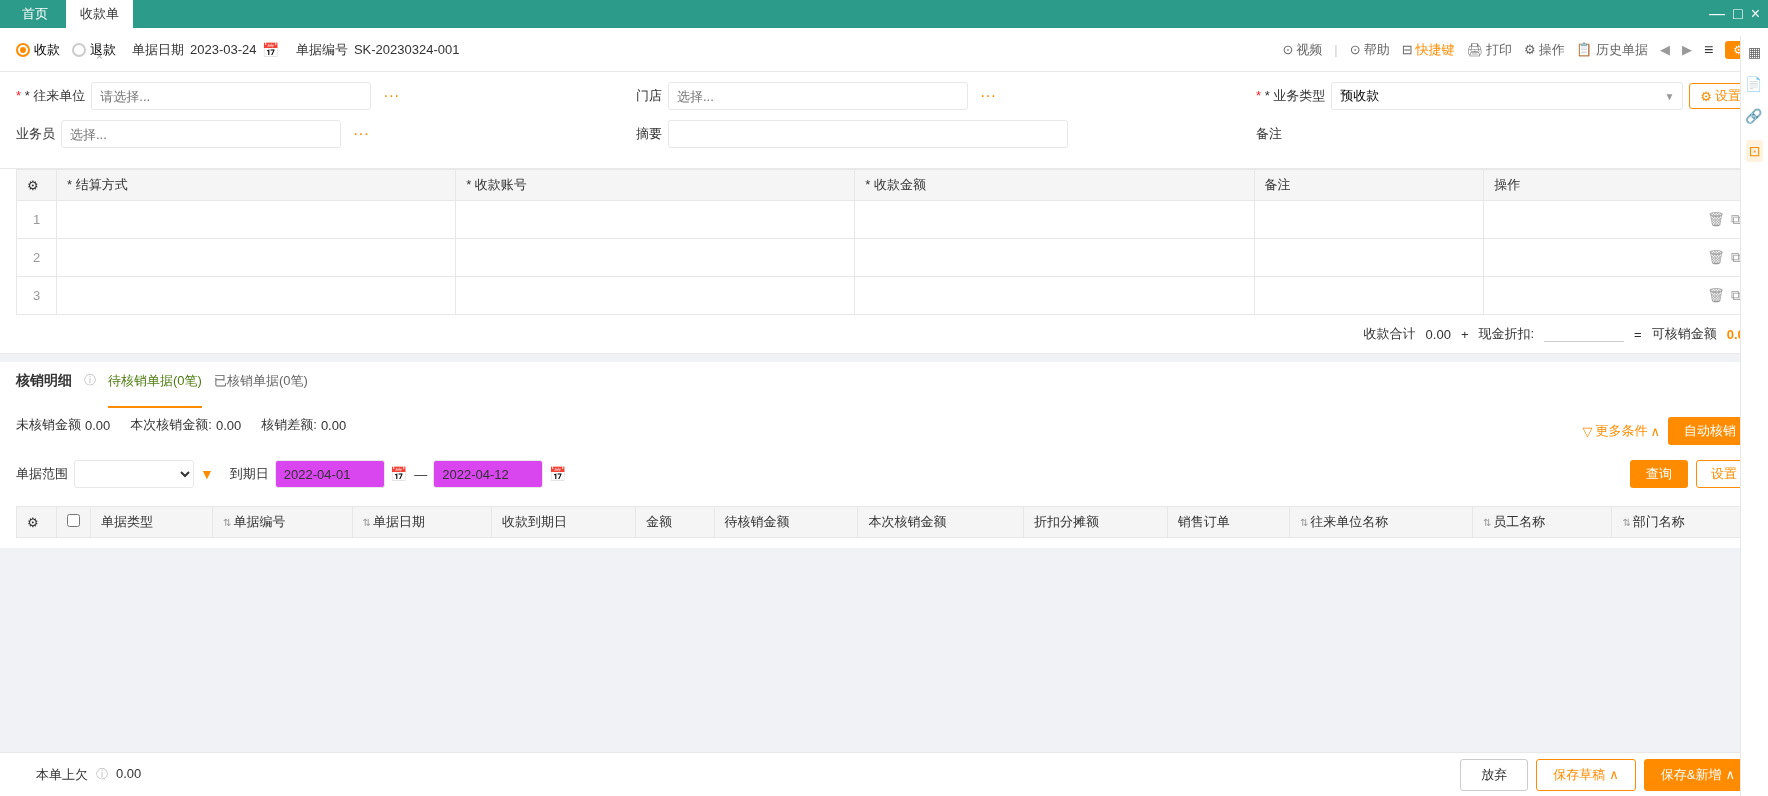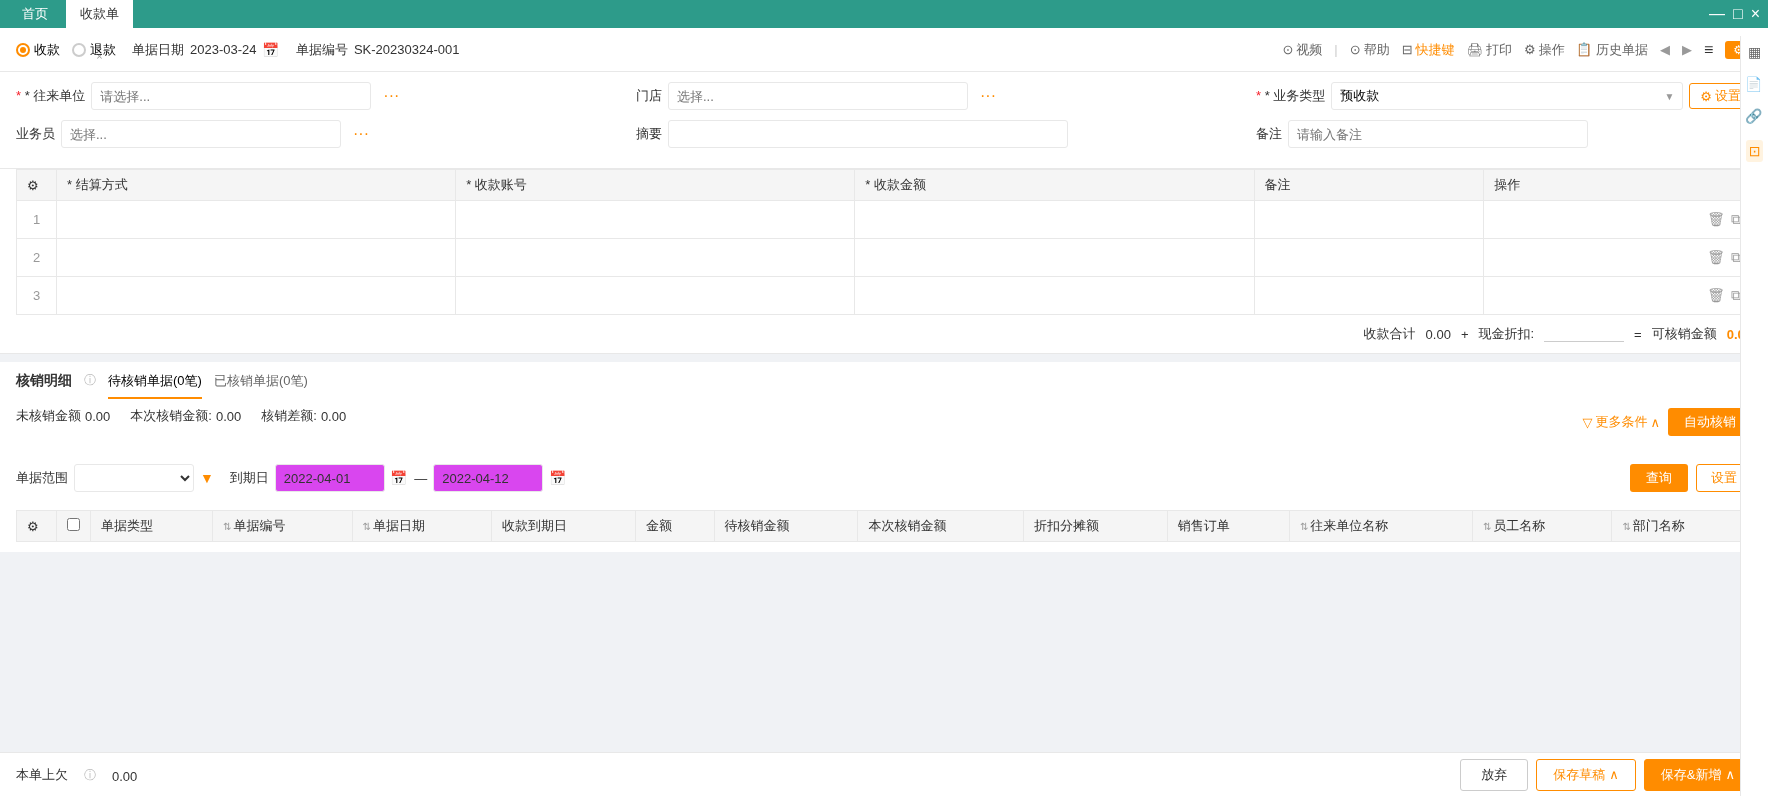--- a/index.html
+++ b/index.html
@@ -83,21 +83,21 @@
     .calc-orange { color: #ff8c00; font-weight: bold; }
     .calc-input {
       border: none; border-bottom: 1px solid #ccc; width: 80px; text-align: right;
       outline: none; font-size: 13px; color: #333;
     }
 
     
     .recon-section { background: #fff; margin-top: 8px; padding: 10px 16px; }
     .recon-header { display: flex; align-items: flex-start; gap: 12px; margin-bottom: 8px; }
     .recon-title { font-size: 14px; font-weight: bold; color: #333; }
-    .recon-tab { color: #000000; cursor: pointer; font-size: 13px; border-bottom: 2px solid #ff8c00; padding-bottom: 7px; }
+    .recon-tab { color: #4d7c0f; cursor: pointer; font-size: 13px; border-bottom: 2px solid #ff8c00; padding-bottom: 16px; }
     .recon-tab-inactive { color: #666; cursor: pointer; font-size: 13px; }
     .info-icon { color: #bbb; font-size: 12px; cursor: pointer; }
 
     .recon-stats { display: flex; align-items: center; gap: 20px; margin-bottom: 12px; }
     .stat-item { display: flex; align-items: center; gap: 4px; color: #333; font-size: 13px; }
     .stat-value { color: #333; }
     .recon-actions { margin-left: auto; display: flex; align-items: center; gap: 8px; }
     .filter-btn { color: #ff8c00; cursor: pointer; font-size: 13px; display: flex; align-items: center; gap: 3px; }
 
     .btn-orange {
@@ -133,21 +133,21 @@
     }
     .sub-th-sort { display: flex; align-items: center; gap: 2px; }
     .sort-icon { color: #999; font-size: 10px; }
 
     
     .bottom-bar {
       position: fixed; bottom: 0; left: 0; right: 0; height: 44px;
       background: #fff; border-top: 1px solid #e8e8e8;
       display: flex; align-items: center; padding: 0 16px; gap: 16px;
     }
-    .bottom-info { display: flex; align-items: flex-end; gap: 16px; color: #333; font-size: 13px; }
+    .bottom-info { display: flex; align-items: flex-start; gap: 8px; color: #333; font-size: 13px; margin-left: 20px; }
     .bottom-info-icon { color: #bbb; font-size: 12px; }
     .bottom-actions { margin-left: auto; display: flex; gap: 8px; }
     .btn-white {
       background: #fff; color: #333; border: 1px solid #ccc; padding: 6px 20px;
       border-radius: 3px; cursor: pointer; font-size: 13px;
     }
     .btn-orange-split {
       background: #fff; color: #ff8c00; border: 1px solid #ff8c00; padding: 6px 16px;
       border-radius: 3px; cursor: pointer; font-size: 13px; display: flex; align-items: center; gap: 4px;
     }
@@ -271,21 +271,20 @@
       <span class="field-label">业务员</span>
       <input class="field-input" type="text" style="max-width: 280px;" placeholder="选择...">
       <span class="field-more">···</span>
     </div>
     <div class="form-field">
       <span class="field-label">摘要</span>
       <input class="field-input" type="text" style="max-width: 400px;">
     </div>
     <div class="form-field" style="flex:0.8;">
       <span class="field-label">备注</span>
-      <input class="field-input" type="text" style="max-width: 300px;" placeholder="请输入备注">
     </div>
   </div>
 </div>
 
 <div class="table-section">
   <table class="data-table">
     <thead>
       <tr>
         <th class="col-setting">
           <span>⚙</span>
@@ -353,21 +352,21 @@
 </div>
 
 <div class="recon-section">
   <div class="recon-header">
     <span class="recon-title">核销明细</span>
     <span class="info-icon">ⓘ</span>
     <span class="recon-tab">待核销单据(0笔)</span>
     <span class="recon-tab-inactive">已核销单据(0笔)</span>
   </div>
 
-  <div style="display:flex;align-items:center;justify-content:flex-start;margin-bottom:19px;">
+  <div style="display:flex;align-items:center;justify-content:flex-start;margin-bottom:6px;">
     <div class="recon-stats">
       <div class="stat-item">
         <span>未核销金额</span>
         <span class="stat-value">0.00</span>
       </div>
       <div class="stat-item">
         <span>本次核销金额:</span>
         <span class="stat-value">0.00</span>
       </div>
       <div class="stat-item">

